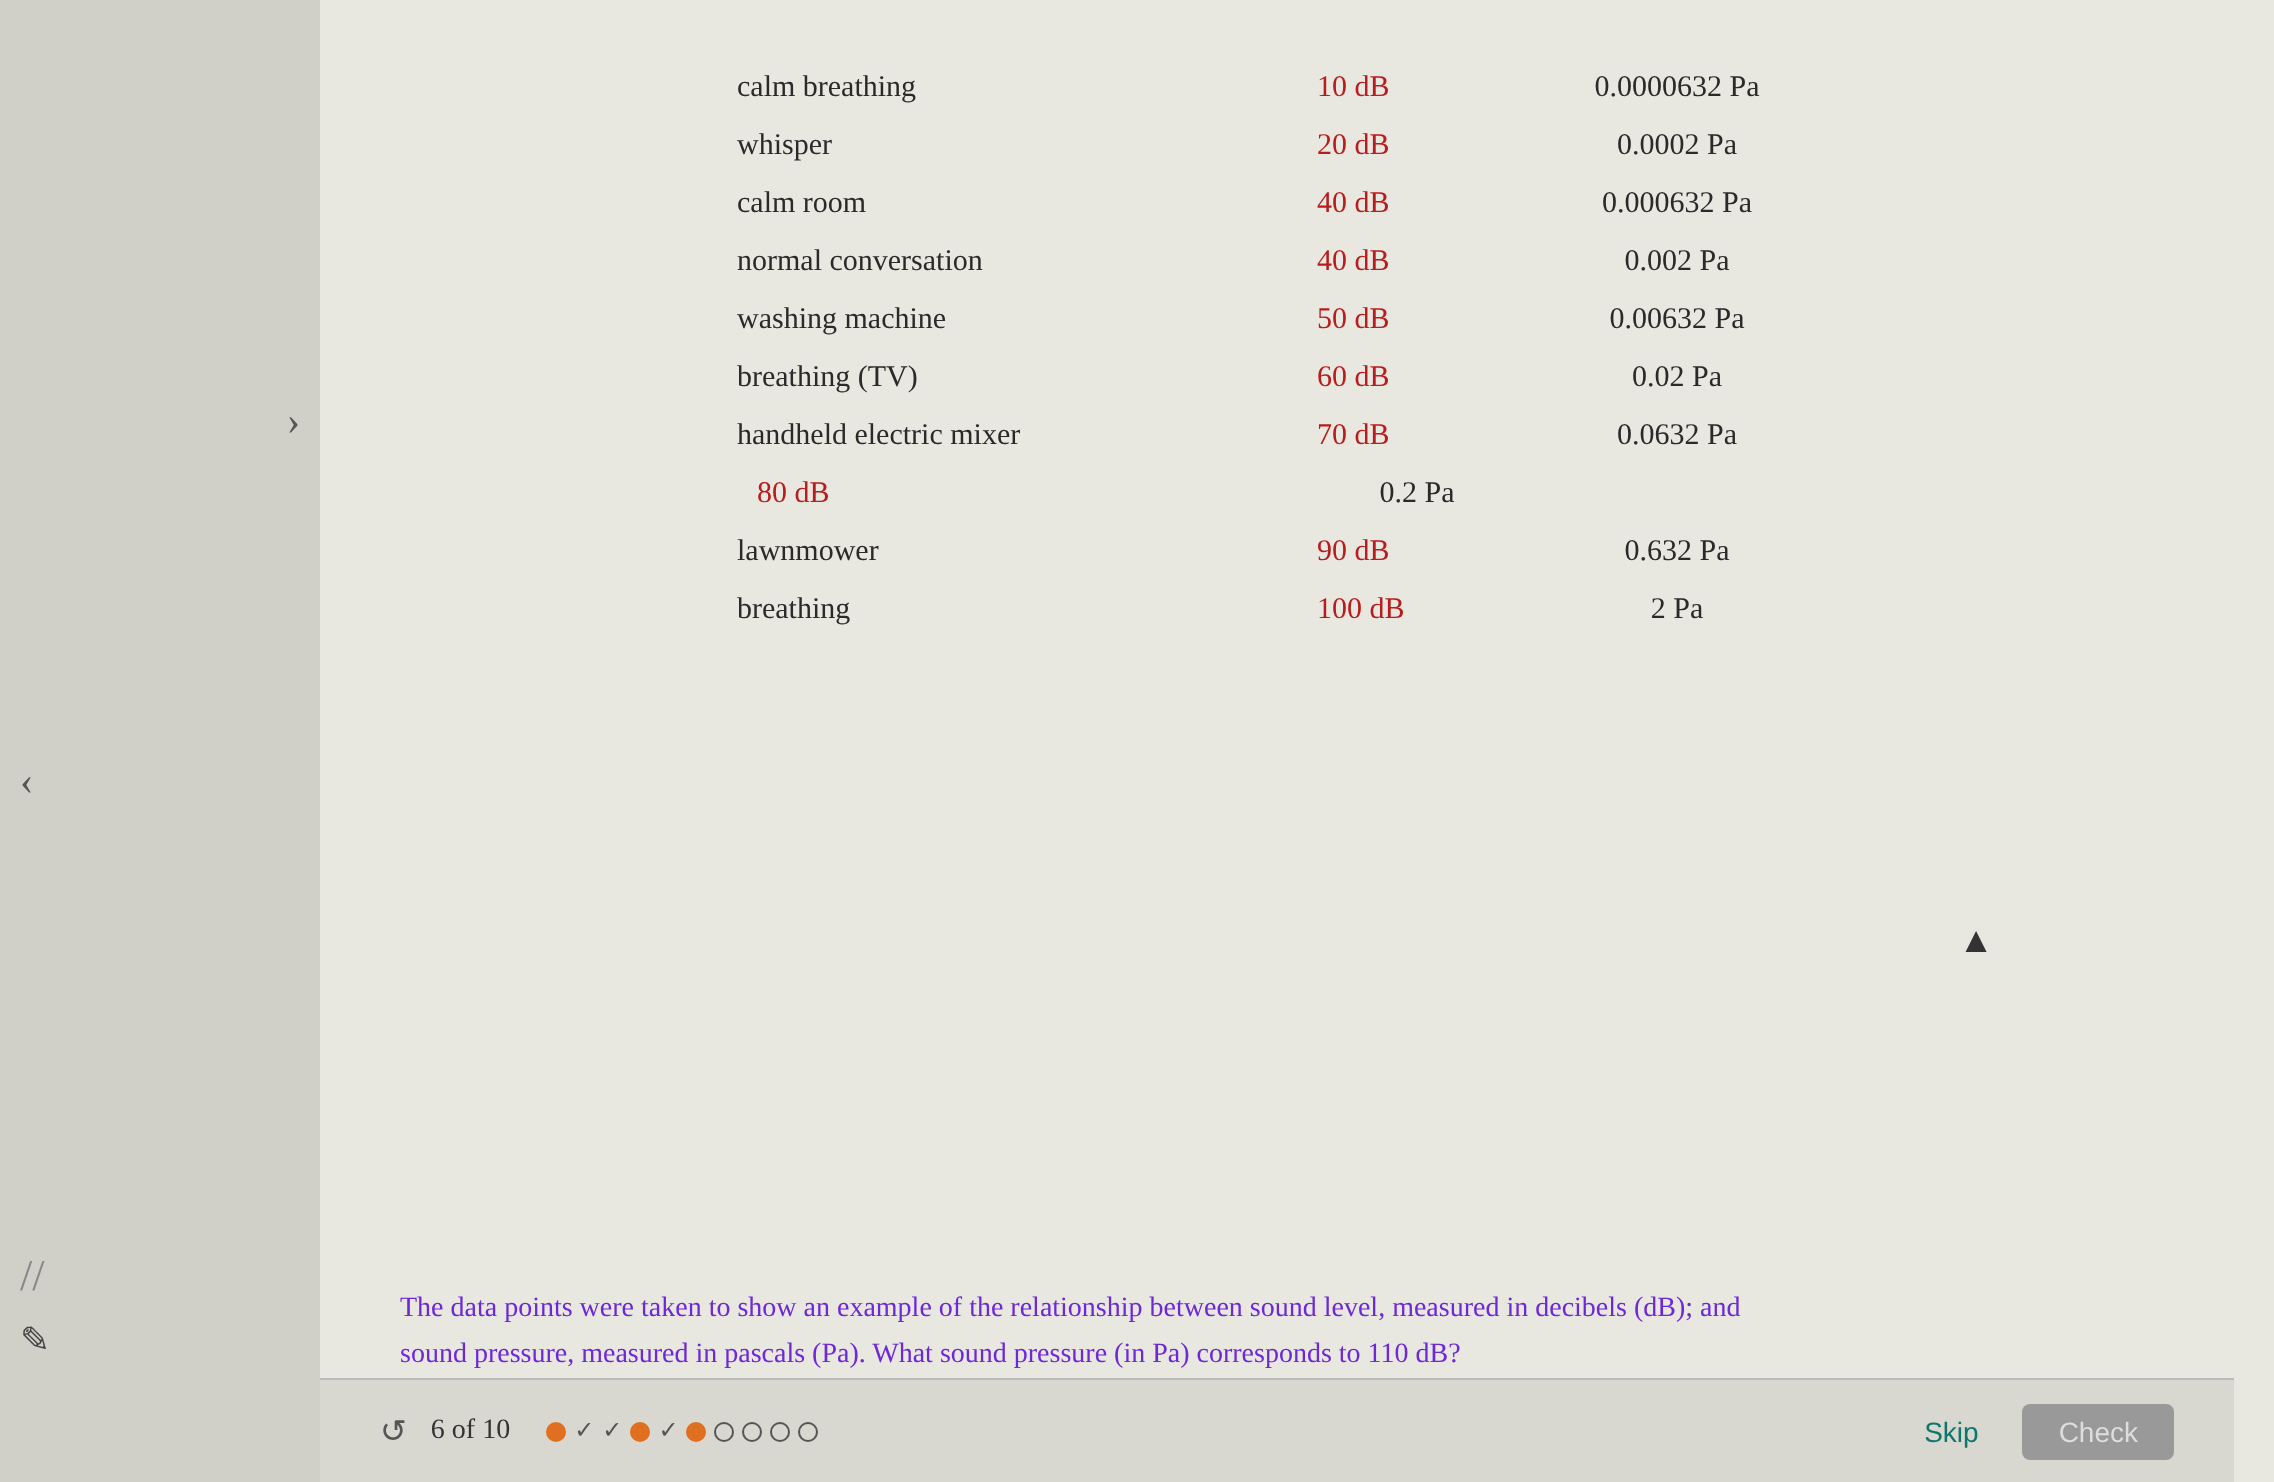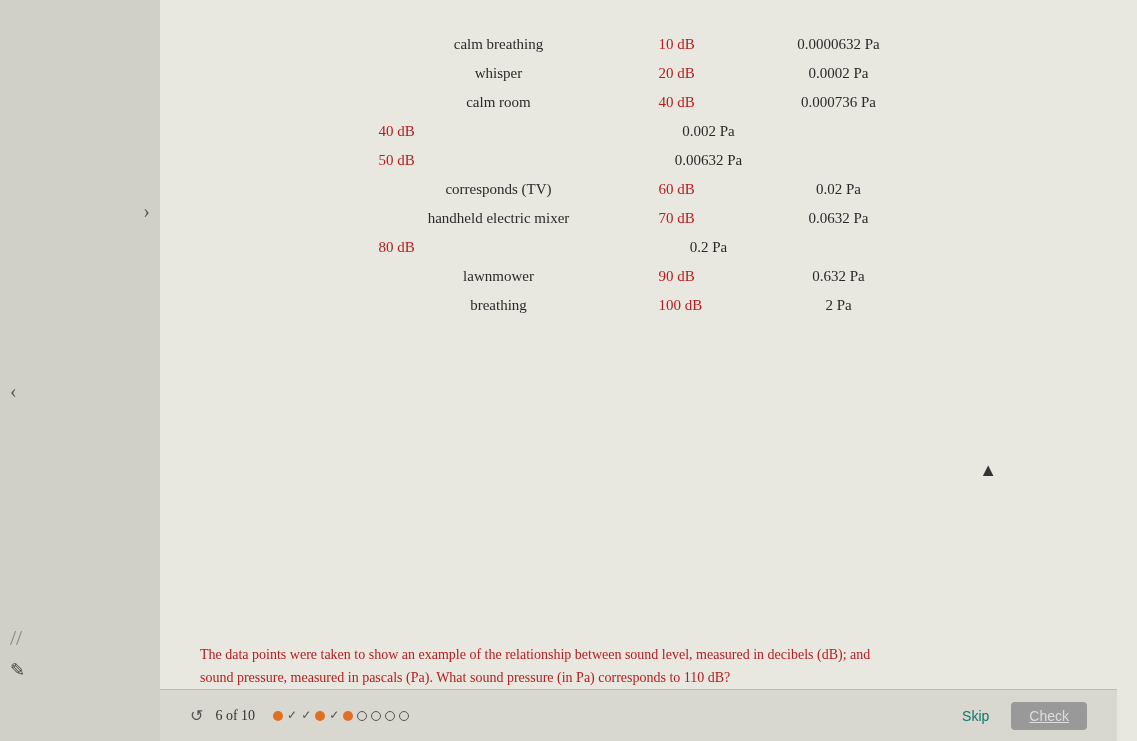--- a/index.html
+++ b/index.html
@@ -70,21 +70,21 @@
 
     .table-row {
       display: grid;
       grid-template-columns: 280px 100px 160px;
       justify-content: center;
       align-items: center;
       padding: 6px 0;
     }
 
     .col-name {
-      text-align: center;
+      text-align: left;
       font-size: 15px;
       color: #2a2a2a;
       padding-right: 20px;
     }
 
     .col-db {
       text-align: left;
       font-size: 15px;
       color: #b91c1c;
       padding-left: 10px;
@@ -92,21 +92,21 @@
 
     .col-pa {
       text-align: center;
       font-size: 15px;
       color: #2a2a2a;
       padding-left: 20px;
     }
 
     .description-text {
       font-size: 14px;
-      color: #b91c1c;
+      color: #6d28d9;
       line-height: 1.6;
       margin-top: 10px;
       max-width: 680px;
     }
 
     .bottom-bar {
       height: 52px;
       background-color: #d8d7d0;
       display: flex;
       align-items: center;
@@ -156,21 +156,20 @@
     }
 
     .check-btn {
       background-color: #999;
       border: none;
       color: #ddd;
       font-size: 14px;
       cursor: pointer;
       padding: 6px 18px;
       border-radius: 4px;
-      text-decoration: underline;
     }
 
     .cursor-arrow {
       position: absolute;
       right: 120px;
       bottom: 260px;
       font-size: 18px;
       color: #333;
       pointer-events: none;
     }
@@ -213,32 +212,34 @@
         <div class="col-pa">0.0000632 Pa</div>
       </div>
       <div class="table-row">
         <div class="col-name">whisper</div>
         <div class="col-db">20 dB</div>
         <div class="col-pa">0.0002 Pa</div>
       </div>
       <div class="table-row">
         <div class="col-name">calm room</div>
         <div class="col-db">40 dB</div>
-        <div class="col-pa">0.000736 Pa</div>
-      </div>
-      <div class="table-row">
+        <div class="col-pa">0.000632 Pa</div>
+      </div>
+      <div class="table-row">
+        <div class="col-name">normal conversation</div>
         <div class="col-db">40 dB</div>
         <div class="col-pa">0.002 Pa</div>
       </div>
       <div class="table-row">
+        <div class="col-name">washing machine</div>
         <div class="col-db">50 dB</div>
         <div class="col-pa">0.00632 Pa</div>
       </div>
       <div class="table-row">
-        <div class="col-name">corresponds (TV)</div>
+        <div class="col-name">breathing (TV)</div>
         <div class="col-db">60 dB</div>
         <div class="col-pa">0.02 Pa</div>
       </div>
       <div class="table-row">
         <div class="col-name">handheld electric mixer</div>
         <div class="col-db">70 dB</div>
         <div class="col-pa">0.0632 Pa</div>
       </div>
       <div class="table-row">
         <div class="col-db">80 dB</div>

